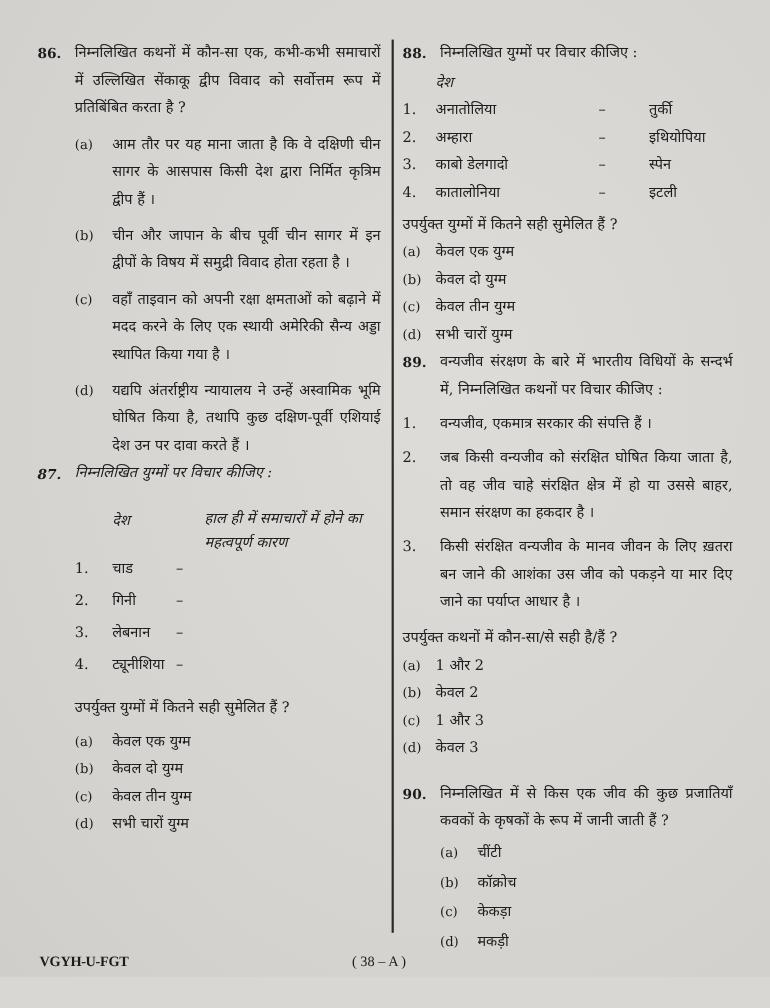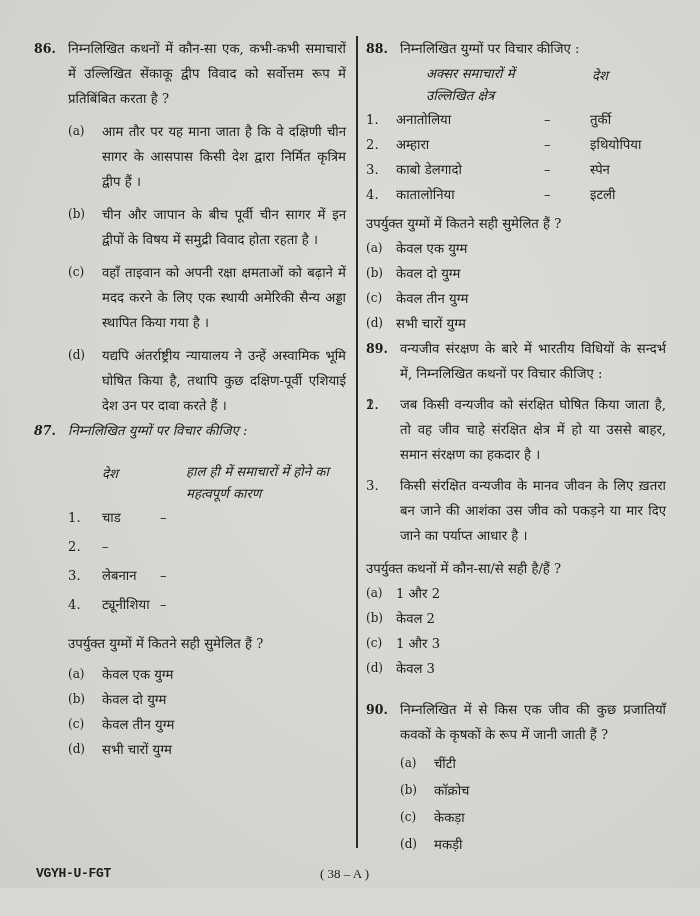--- a/index.html
+++ b/index.html
@@ -32,21 +32,21 @@
   .pairhead { display:flex; margin-top:8px; }
   .pair { position:relative; display:flex; }
   .pair .n { width:34px; flex:none; }
   .pair .a { flex:none; }
   .pair .dash { flex:none; }
   .pair .b { flex:1; }
   .stmt { position:relative; padding-left:34px; margin-top:6px; text-align:justify; }
   .stmt .n { position:absolute; left:0; top:0; }
   .footer-code {
     position:absolute; left:36px; top:866px;
-    font-family:Liberation Mono, monospace; font-size:13px; font-weight:bold; letter-spacing:-0.3px;
+    font-family:Liberation Serif, serif; font-size:13px; font-weight:bold; letter-spacing:-0.3px;
   }
   .footer-page {
     position:absolute; left:320px; top:866px;
     font-family:Liberation Serif, serif; font-size:13px;
   }
 </style>
 </head>
 <body>
 
 <div class="page">
@@ -75,20 +75,21 @@
         <div class="ital" style="width:84px; padding-left:34px;">देश</div>
         <div class="ital" style="flex:1; line-height:22px;">हाल ही में समाचारों में होने का महत्वपूर्ण कारण</div>
       </div>
       <div class="pair">
           <span class="n">1.</span>
           <span class="a" style="width:58px">चाड</span>
           <span class="dash" style="width:26px">–</span>
         </div>
       <div class="pair" style="margin-top:4px">
           <span class="n">2.</span>
+          <span class="a" style="width:58px">गिनी</span>
           <span class="dash" style="width:26px">–</span>
         </div>
       <div class="pair" style="margin-top:4px">
           <span class="n">3.</span>
           <span class="a" style="width:58px">लेबनान</span>
           <span class="dash" style="width:26px">–</span>
         </div>
       <div class="pair" style="margin-top:4px">
           <span class="n">4.</span>
           <span class="a" style="width:58px">ट्यूनीशिया</span>
@@ -106,21 +107,20 @@
   </div>
 
   <div class="col right">
 
     <div class="q">
       <span class="qnum">88.</span>
       <div class="qtext">निम्नलिखित युग्मों पर विचार कीजिए :</div>
     </div>
     <div>
       <div class="pairhead" style="margin-top:2px;">
-        <div class="ital" style="width:196px; padding-left:60px; box-sizing:border-box; line-height:22px;">अक्सर समाचारों में उल्लिखित क्षेत्र</div>
         <div class="ital" style="flex:1; padding-left:30px;">देश</div>
       </div>
       <div class="pair">
           <span class="n" style="width:30px">1.</span>
           <span class="a" style="width:148px">अनातोलिया</span>
           <span class="dash" style="width:46px">–</span>
           <span class="b">तुर्की</span>
         </div>
       <div class="pair">
           <span class="n" style="width:30px">2.</span>
@@ -148,21 +148,21 @@
         <div class="choice" style="padding-left:30px"><span class="lbl">(c)</span><span>केवल तीन युग्म</span></div>
         <div class="choice" style="padding-left:30px"><span class="lbl">(d)</span><span>सभी चारों युग्म</span></div>
       </div>
     </div>
 
     <div class="q" style="">
       <span class="qnum">89.</span>
       <div class="qtext">वन्यजीव संरक्षण के बारे में भारतीय विधियों के सन्दर्भ में, निम्नलिखित कथनों पर विचार कीजिए :</div>
     </div>
     <div>
-      <div class="stmt"><span class="n">1.</span></div>
+      <div class="stmt"><span class="n">1.</span><span>वन्यजीव, एकमात्र सरकार की संपत्ति हैं ।</span></div>
       <div class="stmt"><span class="n">2.</span><span>जब किसी वन्यजीव को संरक्षित घोषित किया जाता है, तो वह जीव चाहे संरक्षित क्षेत्र में हो या उससे बाहर, समान संरक्षण का हकदार है ।</span></div>
       <div class="stmt"><span class="n">3.</span><span>किसी संरक्षित वन्यजीव के मानव जीवन के लिए ख़तरा बन जाने की आशंका उस जीव को पकड़ने या मार दिए जाने का पर्याप्त आधार है ।</span></div>
       <div style="margin-top:8px;">उपर्युक्त कथनों में कौन-सा/से सही है/हैं ?</div>
       <div>
         <div class="choice" style="padding-left:30px"><span class="lbl">(a)</span><span>1 और 2</span></div>
         <div class="choice" style="padding-left:30px"><span class="lbl">(b)</span><span>केवल 2</span></div>
         <div class="choice" style="padding-left:30px"><span class="lbl">(c)</span><span>1 और 3</span></div>
         <div class="choice" style="padding-left:30px"><span class="lbl">(d)</span><span>केवल 3</span></div>
       </div>
     </div>

